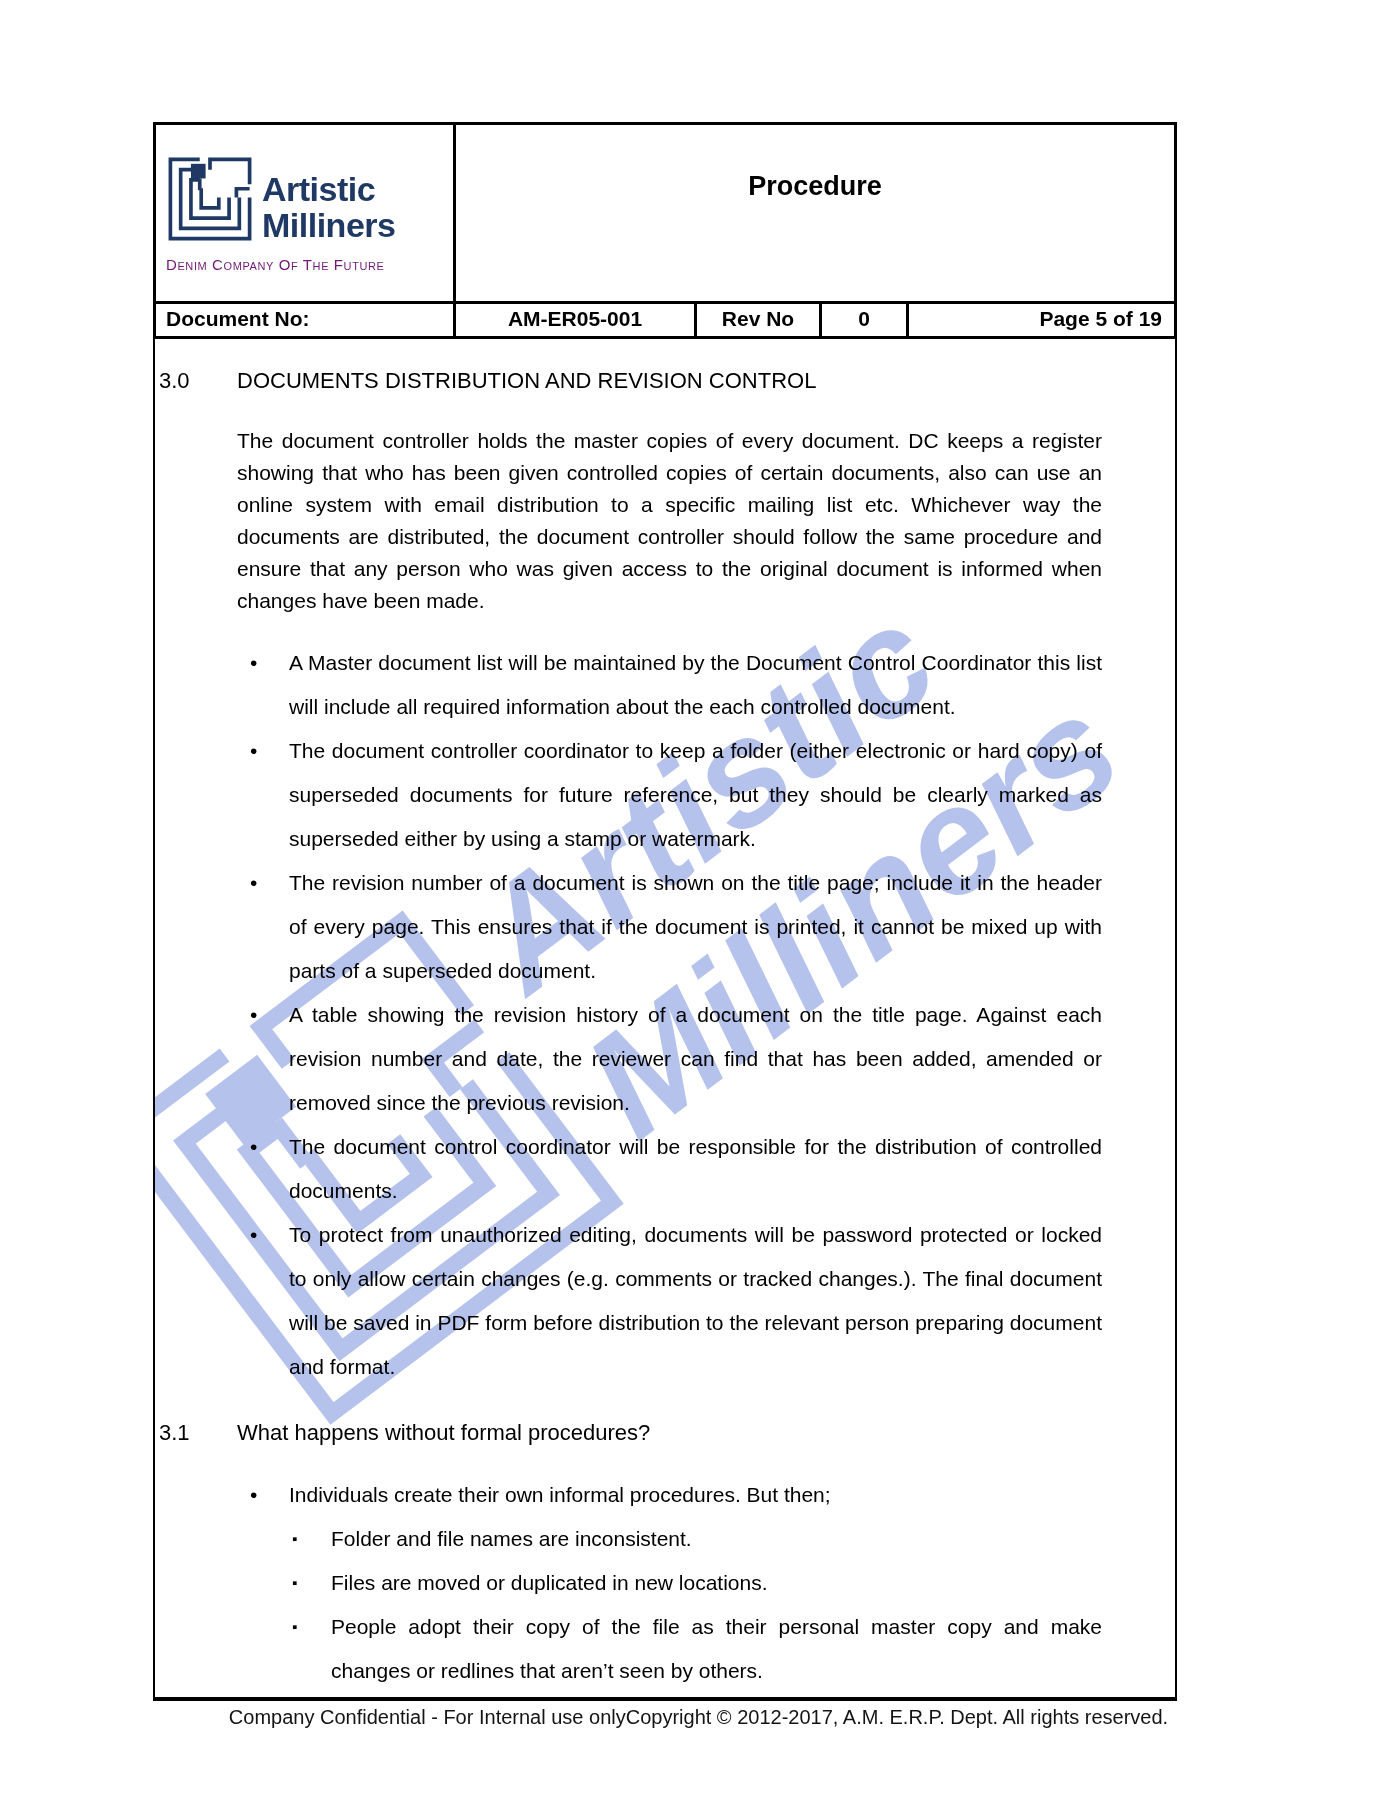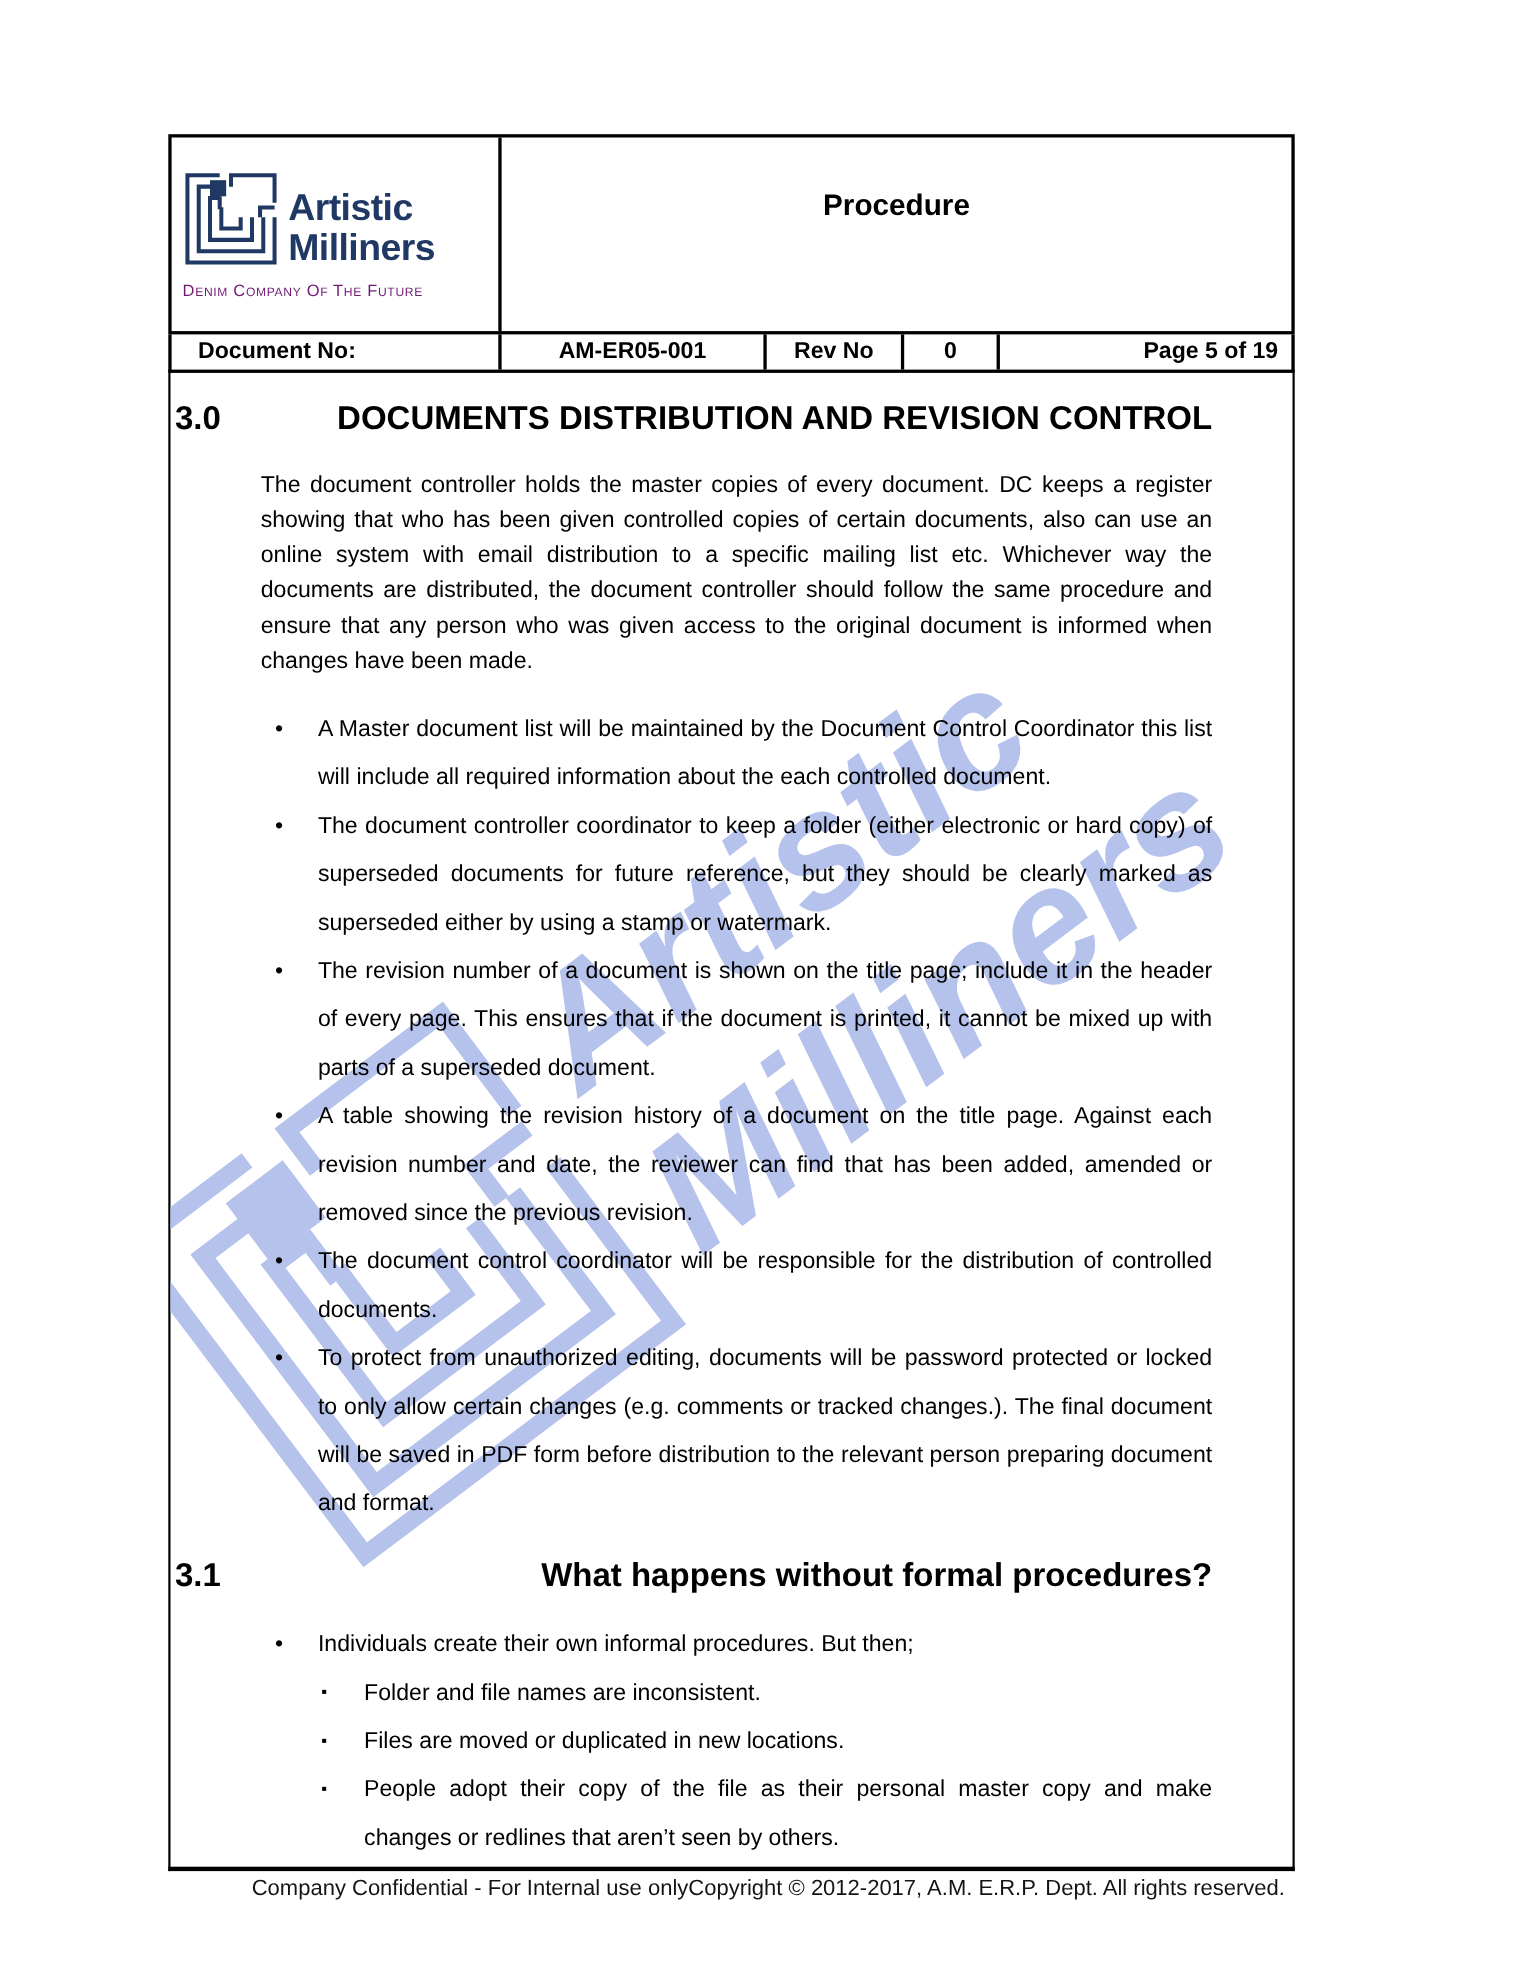--- a/index.html
+++ b/index.html
@@ -20,33 +20,33 @@
   .tagline   { margin-top:12px; color:#701a75; font-size:15px; line-height:20px;
                font-variant:small-caps; letter-spacing:0.6px; white-space:nowrap; }
   .hdr-title { border-bottom:3px solid #000; display:flex; align-items:center; justify-content:center;
                font-size:36px; font-weight:bold; letter-spacing:-0.5px; }
   .hdr-subtitle { display:flex; align-items:center; justify-content:center;
                font-size:27px; font-weight:bold; }
 
   
   .meta-row { display:grid; grid-template-columns:300px 241px 125px 87px 1fr;
               border:3px solid #000; border-top:none; height:35px; }
-  .m-cell { font-size:21px; font-weight:bold; line-height:29px; padding:0 24px;
+  .m-cell { font-size:21px; font-weight:bold; line-height:29px; padding:0 10px;
             border-right:3px solid #000; }
   .m-cell:last-child { border-right:none; }
   .m-center { text-align:center; }
   .m-right  { text-align:right; padding-right:12px; }
 
   
   .content-box { position:relative; height:1362px; overflow:hidden;
                  border-left:2px solid #000; border-right:2px solid #000; border-bottom:4px solid #000;
                  padding:28px 73px 0 82px; }
   .flow { position:relative; z-index:1; }
 
-  .h-row { display:flex; margin-left:-78px; font-size:30px; font-weight:bold; line-height:28px;justify-content:space-between; }
+  .h-row { display:flex; margin-left:-78px; font-size:22px; font-weight:normal; line-height:28px; }
   .h-num { width:78px; flex:0 0 78px; }
 
   .para { margin-top:30px; font-size:21px; line-height:32px; text-align:justify; }
 
   .blist { margin-top:24px; }
   .bullet, .subbullet { display:flex; font-size:21px; line-height:44px; }
   .bullet   { margin-left:13px; }
   .subbullet{ margin-left:55px; }
   .bm { flex:0 0 39px; }
   .sm { flex:0 0 39px; font-size:15px; }

